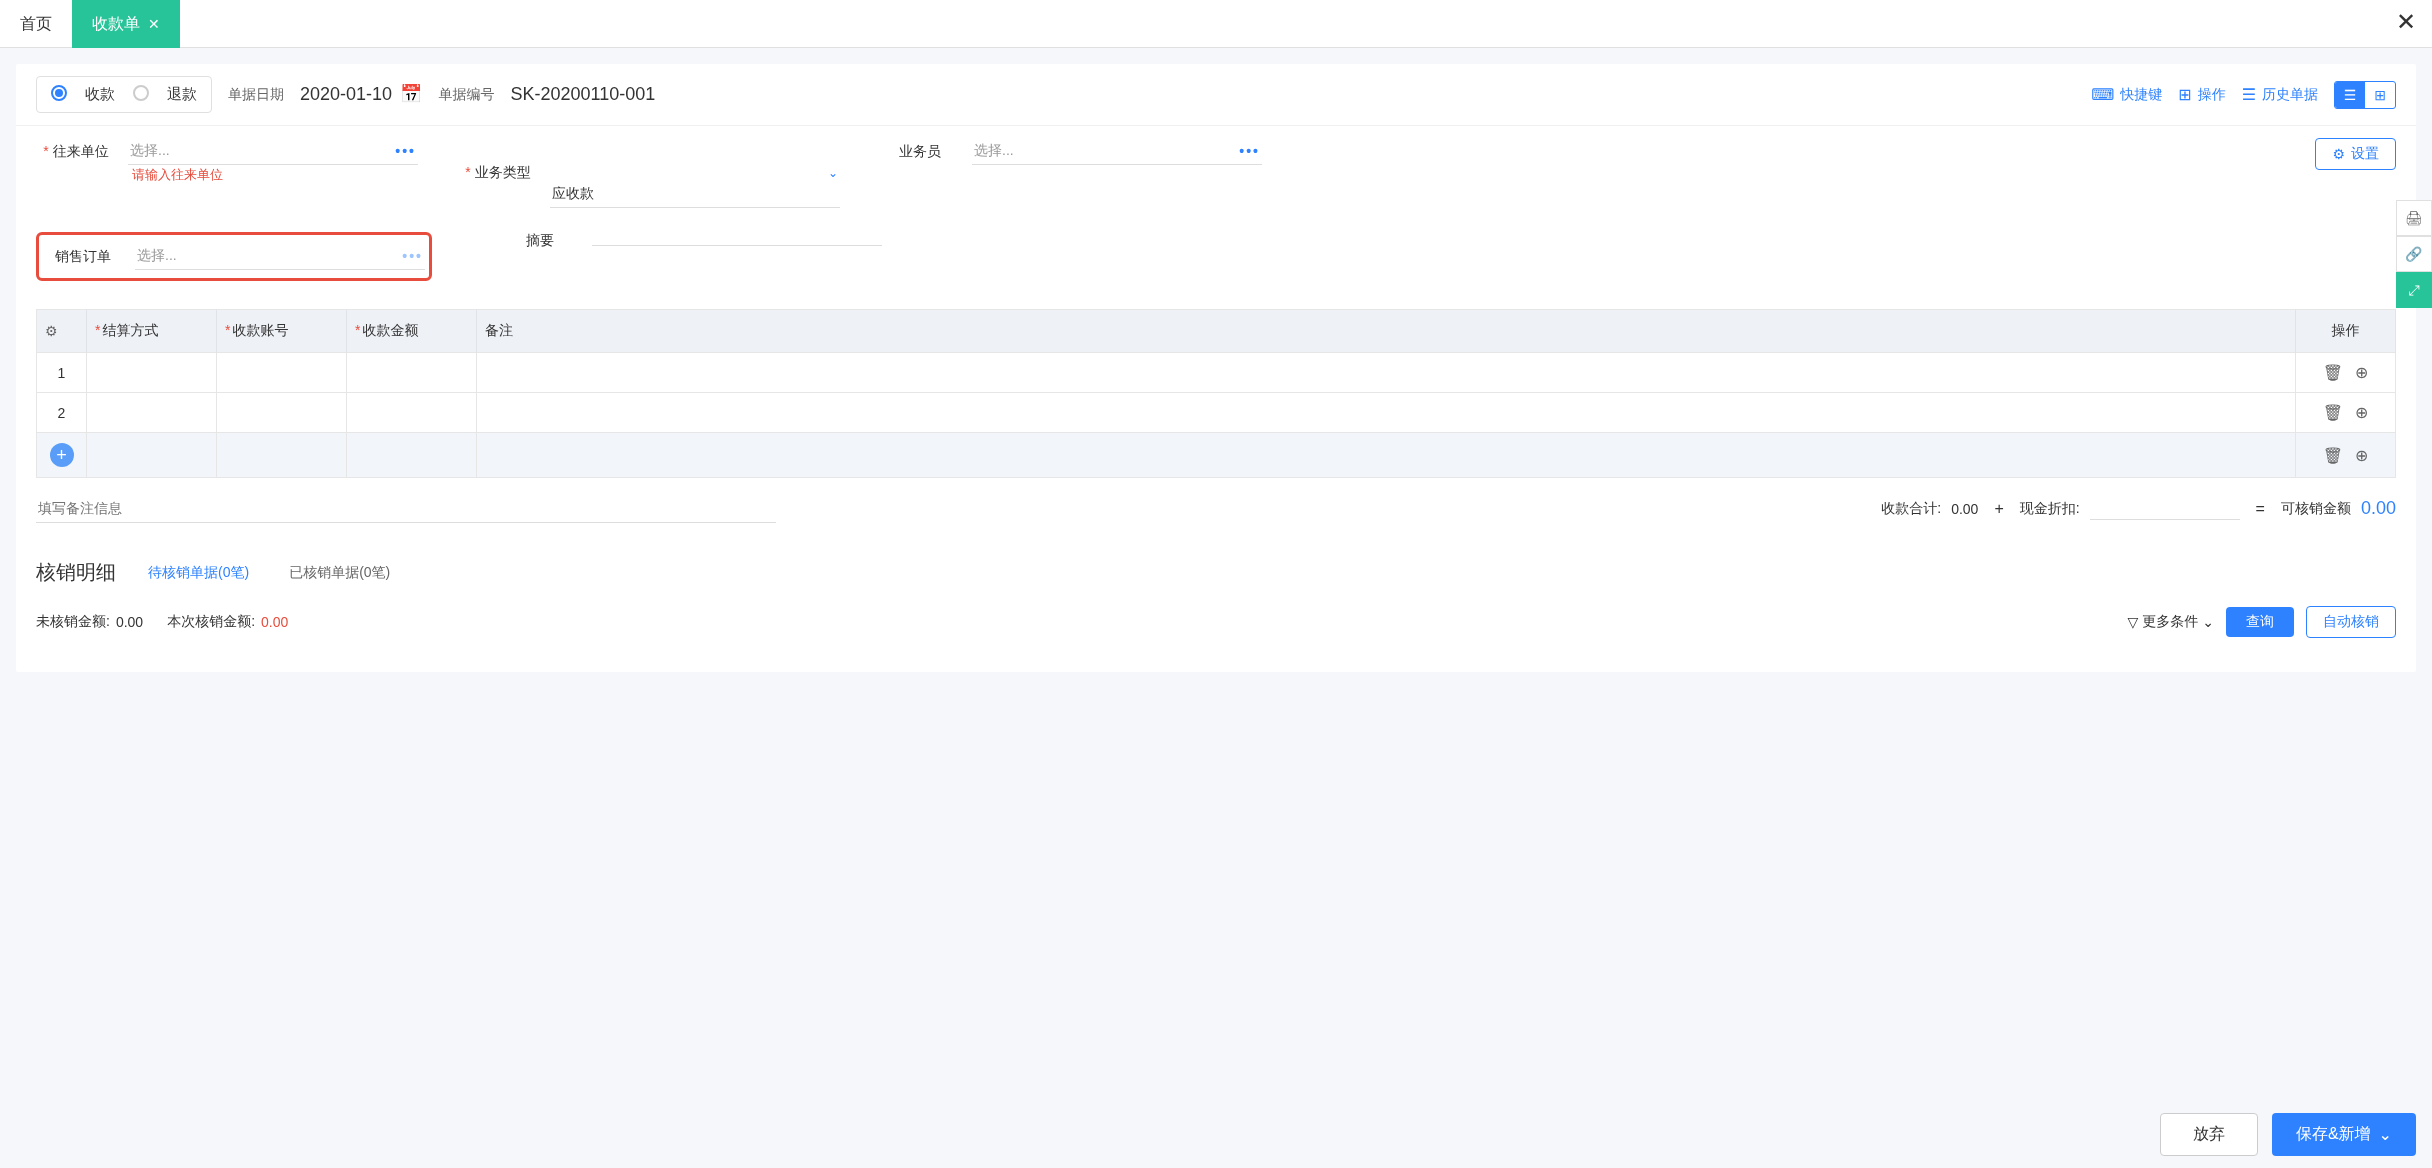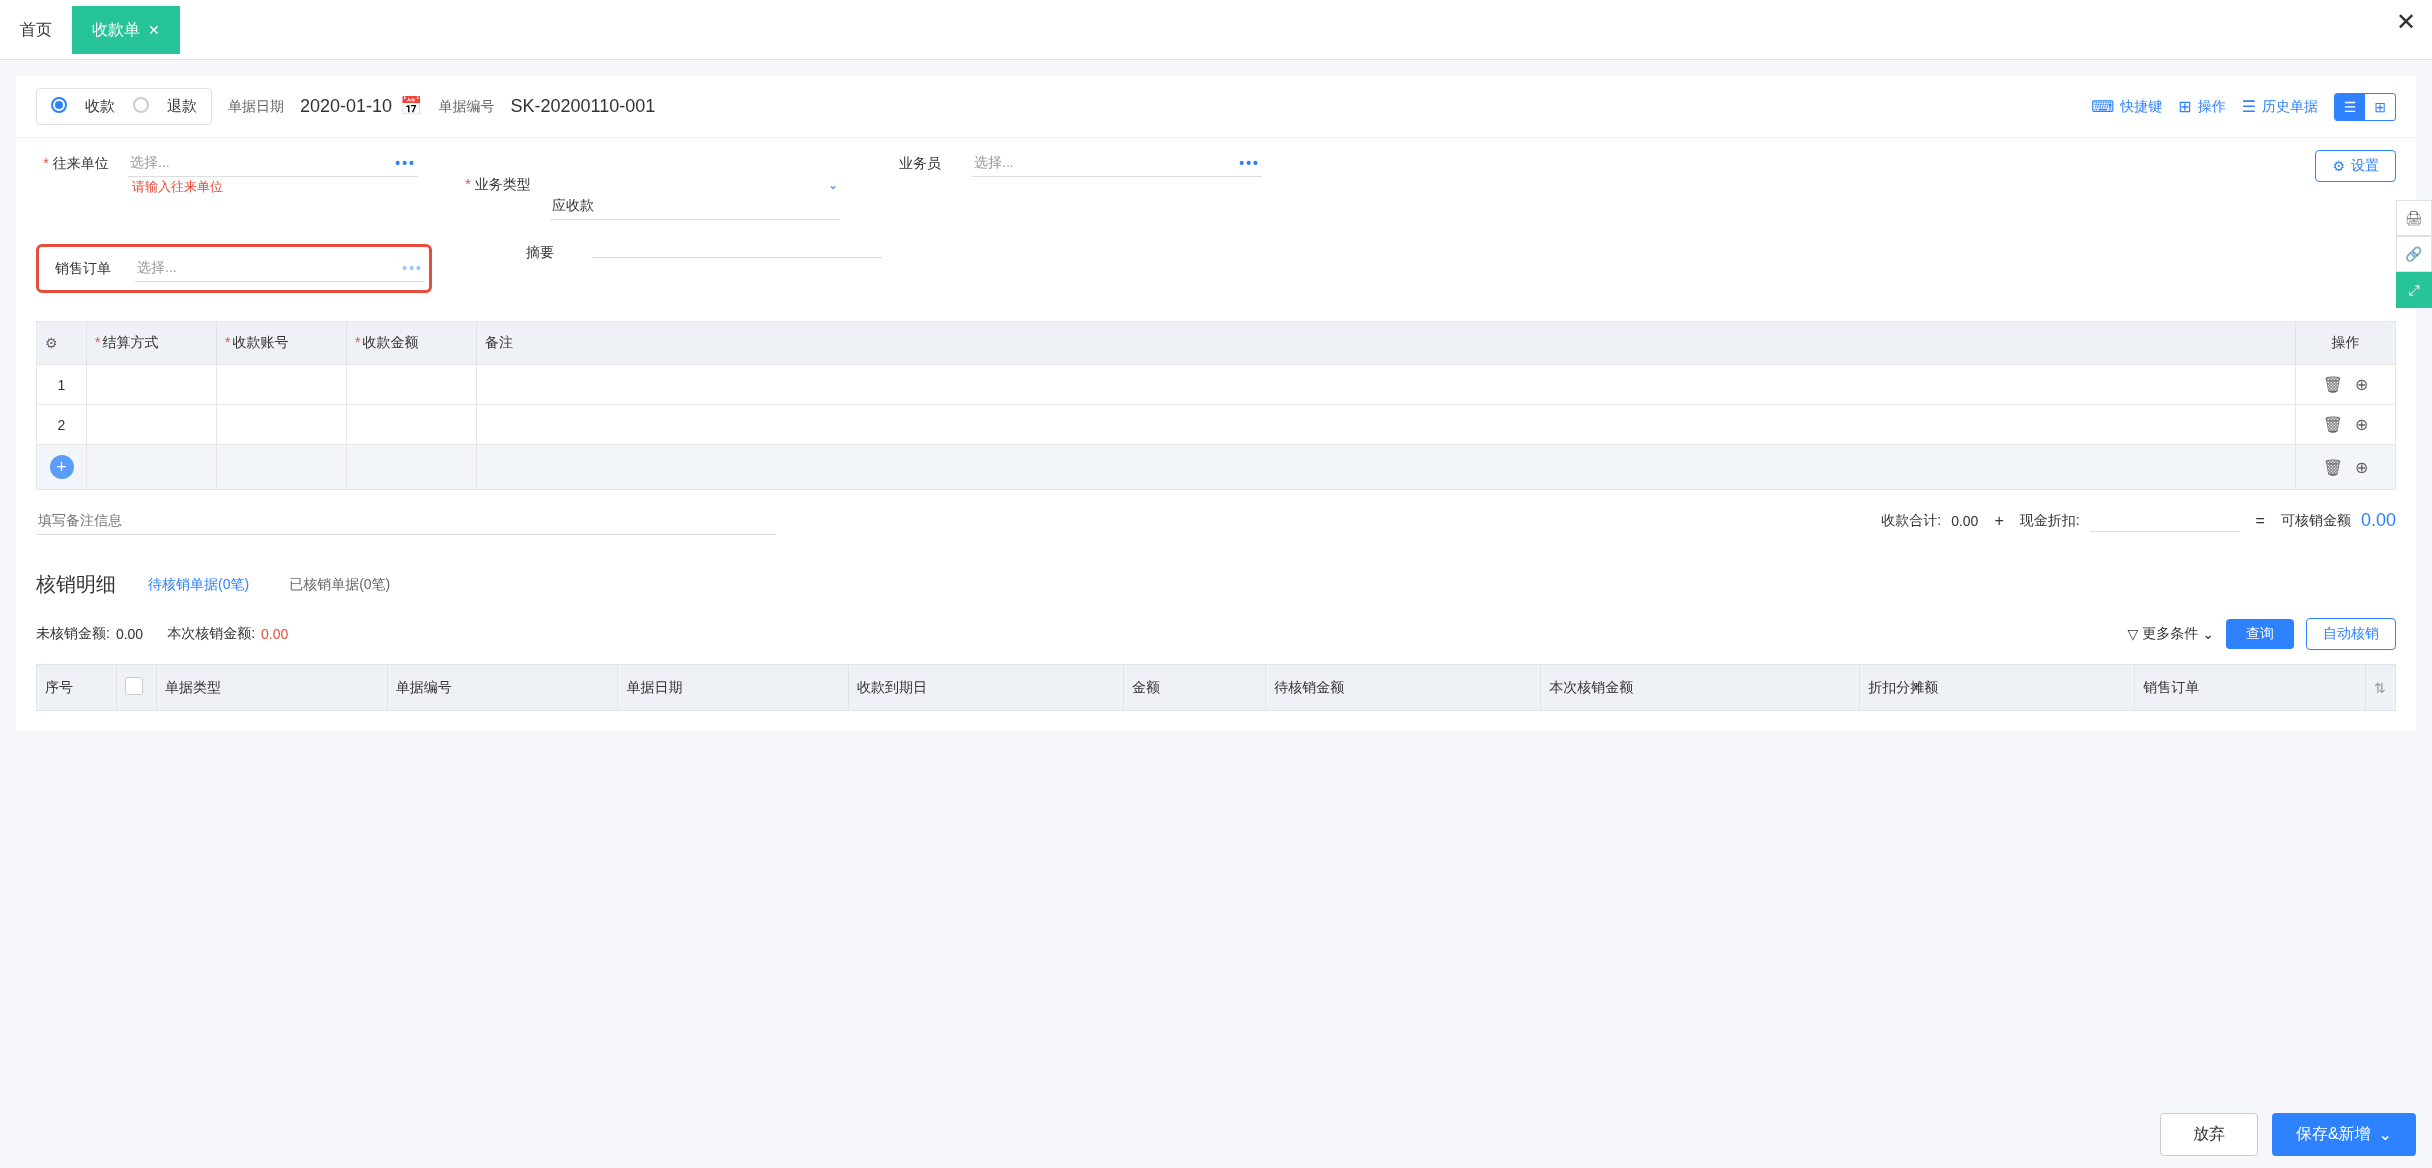--- a/index.html
+++ b/index.html
@@ -1,19 +1,19 @@
 <!DOCTYPE html>
 <html><head>
   <meta charset="utf-8">
   <style>
     * { margin: 0; padding: 0; box-sizing: border-box; }
     body { font-family: -apple-system, "PingFang SC", "Microsoft YaHei", sans-serif; font-size: 14px; color: #333; background: #f5f7fa; }
     
     
-    .top-tabs { display: flex; align-items: center; background: #fff; border-bottom: 1px solid #e0e0e0; height: 60px; position: relative; }
+    .top-tabs { display: flex; align-items: center; background: #fff; border-bottom: 1px solid #e0e0e0; height: 48px; position: relative; }
     .tab-home { padding: 0 20px; line-height: 48px; cursor: pointer; font-size: 16px; }
     .tab-active { background: #26c498; color: #fff; padding: 0 20px; line-height: 48px; display: flex; align-items: center; gap: 8px; font-size: 16px; }
     .tab-close { cursor: pointer; font-size: 14px; }
     .close-x { position: absolute; right: 16px; top: 8px; font-size: 24px; cursor: pointer; color: #333; }
     
     
     .page-wrapper { padding: 16px; }
     .content-card { background: #fff; border-radius: 2px; padding: 0; }
     
     
@@ -311,38 +311,20 @@
           <div class="more-cond">
             <span>▽</span>
             <span>更多条件</span>
             <span>⌄</span>
           </div>
           <div class="btn-primary-sm">查询</div>
           <div class="btn-outline-sm">自动核销</div>
         </div>
       </div>
 
-      <table class="table2">
-        <thead>
-          <tr>
-            <th class="col2-idx">序号</th>
-            <th class="col2-chk"><span class="chk"></span></th>
-            <th>单据类型</th>
-            <th>单据编号</th>
-            <th>单据日期</th>
-            <th>收款到期日</th>
-            <th class="num-right">金额</th>
-            <th class="num-right">待核销金额</th>
-            <th class="num-right">本次核销金额</th>
-            <th class="num-right">折扣分摊额</th>
-            <th>销售订单</th>
-            <th style="width:30px;"><span style="color:#999;">⇅</span></th>
-          </tr>
-        </thead>
-      </table>
     </div>
 
   </div>
 </div>
 
 <div class="side-icons">
   <div class="side-icon">🖨</div>
   <div class="side-icon">🔗</div>
   <div class="side-icon green">⤢</div>
 </div>

